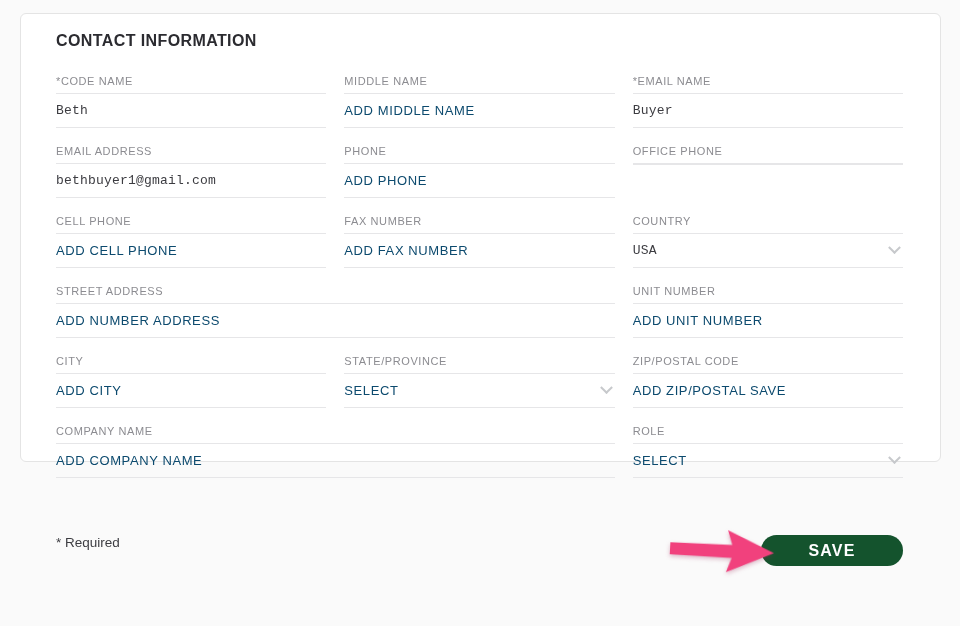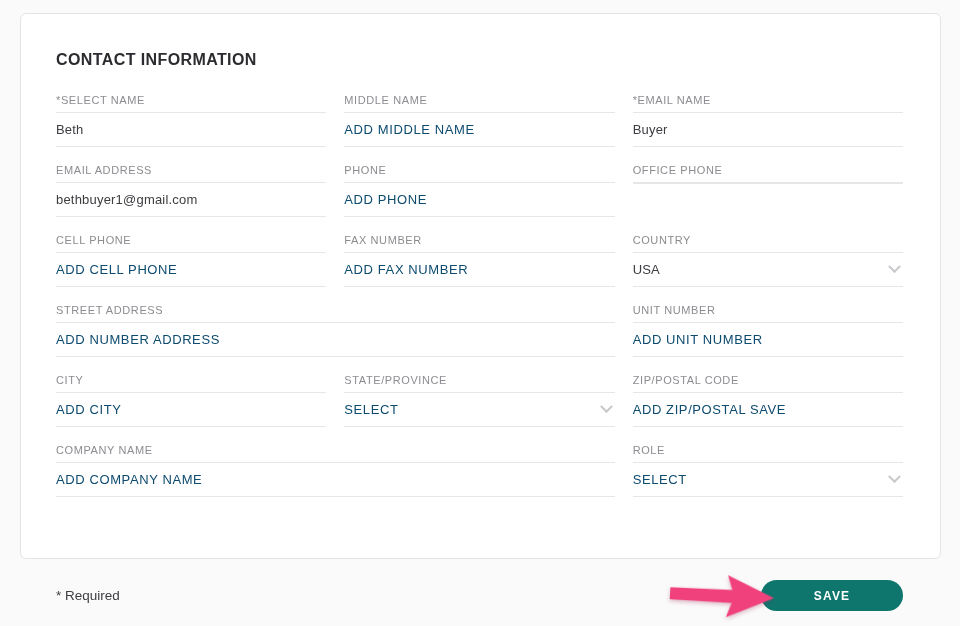--- a/index.html
+++ b/index.html
@@ -5,25 +5,25 @@
   * { margin: 0; padding: 0; box-sizing: border-box; }
   html, body { width: 960px; height: 626px; }
   body {
     background: #fafafa;
     font-family: "Liberation Sans", "DejaVu Sans", sans-serif;
     overflow: hidden;
   }
   .card {
     position: absolute;
     left: 20px; top: 13px;
-    width: 921px; height: 546px;
+    width: 921px; height: 449px;
     background: #ffffff;
     border: 1px solid #e4e4e4;
     border-radius: 6px;
-    padding: 37px 37px 18px 35px;
+    padding: 18px 37px 18px 35px;
   }
   .title {
     font-size: 16px;
     font-weight: bold;
     color: #2b2b30;
     letter-spacing: 0.4px;
     margin-bottom: 25px;
   }
   .grid {
     display: grid;
@@ -40,46 +40,45 @@
   }
   .rule { border-bottom: 1px solid #e6e6e8; }
   .value-row {
     height: 33px;
     display: flex;
     align-items: center;
     justify-content: space-between;
     cursor: text;
   }
   .value { font-size: 13px; letter-spacing: 0.2px; }
-  .value.filled { color: #3c3c41; }
+  .value.filled { color: #3c3c41; font-family: Liberation Mono, monospace; }
   .value.placeholder { color: #0c4a6e; letter-spacing: 0.6px; }
   .chevron {
     width: 9px; height: 9px;
     border-right: 2px solid #c7c9cc;
     border-bottom: 2px solid #c7c9cc;
     transform: rotate(45deg) translate(-2px,-2px);
     margin-right: 4px;
     flex: 0 0 auto;
   }
   .footer {
     position: relative;
-    margin-top: 83px;
+    margin-top: 57px;
     display: flex;
-    align-items: center;
     justify-content: space-between;
   }
   .required-note { font-size: 13.5px; color: #3c3c41; }
   .save-btn {
     width: 142px; height: 31px;
     border: none;
     border-radius: 16px;
-    background: #0f766e;
+    background: #14532d;
     color: #ffffff;
     font-family: "Liberation Sans", sans-serif;
-    font-size: 12px;
+    font-size: 16px;
     font-weight: bold;
     letter-spacing: 1.2px;
     cursor: pointer;
   }
   .arrow {
     position: absolute;
     right: 127px;
     top: 50%;
     margin-top: -23px;
     width: 106px; height: 46px;
@@ -89,21 +88,21 @@
   }
 </style>
 </head>
 <body>
 
 <div class="card">
   <h1 class="title">CONTACT INFORMATION</h1>
 
   <div class="grid">
       <div class="field">
-        <div class="field-label">*SELECT NAME</div>
+        <div class="field-label">*CODE NAME</div>
         <div class="rule"></div>
         <div class="value-row">
           <span class="value filled">Beth</span>
         </div>
         <div class="rule"></div>
       </div>
       <div class="field">
         <div class="field-label">MIDDLE NAME</div>
         <div class="rule"></div>
         <div class="value-row">

